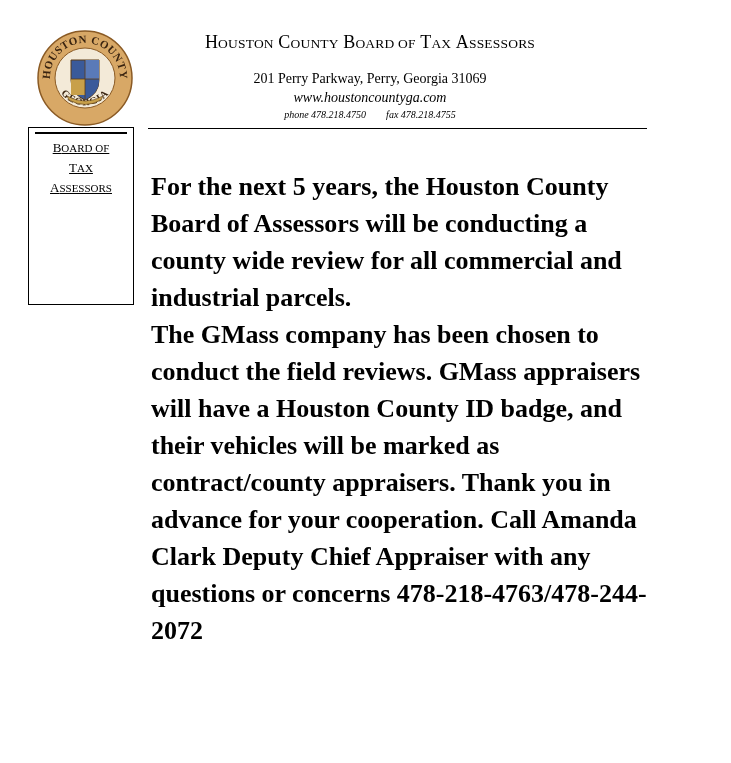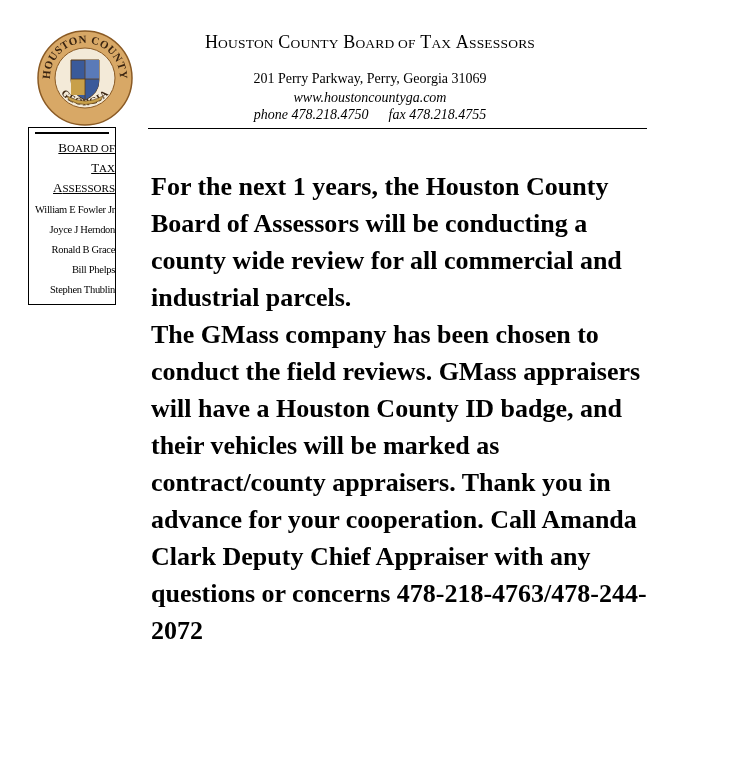--- a/index.html
+++ b/index.html
@@ -4,24 +4,24 @@
   <style>
     html, body { margin:0; padding:0; background:#ffffff; }
     body { width:731px; height:763px; position:relative; overflow:hidden; font-family:"Liberation Serif", "DejaVu Serif", serif; color:#000; }
     .seal { position:absolute; left:37px; top:30px; width:96px; height:96px; }
     .hdr { position:absolute; left:150px; top:32px; width:440px; text-align:center; }
     .hdr-title { font-size:17px; letter-spacing:0.2px; line-height:20px; white-space:nowrap;text-align:center; }
     .hdr-title .big { font-size:18px; }
     .hdr-title .sc { font-size:13.5px; }
     .hdr-addr { font-size:14px; line-height:19px; margin-top:15px; }
     .hdr-web { font-size:14px; font-style:italic; line-height:17px; margin-top:1px; }
-    .hdr-phone { font-size:14px; font-style:italic; line-height:17px; }
+    .hdr-phone { font-size:10px; font-style:italic; line-height:17px; }
     .hdr-phone span + span { margin-left:20px; }
     .rule { position:absolute; left:148px; top:128px; width:499px; height:0; border-top:1.5px solid #000; }
-    .board { position:absolute; left:28px; top:127px; width:88px; height:178px; border:1px solid #000; box-sizing:border-box; text-align:right; }
+    .board { position:absolute; left:28px; top:127px; width:106px; height:178px; border:1px solid #000; box-sizing:border-box; text-align:center; }
     .board .topbar { margin:4px 6px 0 6px; border-top:2px solid #000; }
     .board-title { font-size:13px; line-height:20px; text-decoration:underline; margin-top:4px; font-weight:normal; }
     .board-title .sc { font-size:11px; }
     .board-members { margin-top:2px; }
     .member { font-size:10.5px; line-height:20px; letter-spacing:-0.3px; white-space:nowrap; }
     .notice { position:absolute; left:151px; top:168px; width:500px; font-family:"Liberation Serif", "DejaVu Serif", serif; font-weight:bold; font-size:26px; line-height:37px; }
     .notice p { margin:0; }
   </style>
 </head>
 <body>
@@ -65,25 +65,18 @@
 
 <div class="rule"></div>
 
 <div class="board">
   <div class="topbar"></div>
   <div class="board-title">
     <div><span>B</span><span class="sc">OARD OF</span></div>
     <div><span>T</span><span class="sc">AX</span></div>
     <div><span>A</span><span class="sc">SSESSORS</span></div>
   </div>
-  <div class="board-members">
-    <div class="member">William E Fowler Jr</div>
-    <div class="member">Joyce J Herndon</div>
-    <div class="member">Ronald B Grace</div>
-    <div class="member">Bill Phelps</div>
-    <div class="member">Stephen Thublin</div>
-  </div>
 </div>
 
 <div class="notice">
-  <p>For the next 1 years, the Houston County Board of Assessors will be conducting a county wide review for all commercial and industrial parcels.</p>
+  <p>For the next 5 years, the Houston County Board of Assessors will be conducting a county wide review for all commercial and industrial parcels.</p>
   <p>The GMass company has been chosen to conduct the field reviews. GMass appraisers will have a Houston County ID badge, and their vehicles will be marked as contract/county appraisers. Thank you in advance for your cooperation. Call Amanda Clark Deputy Chief Appraiser with any questions or concerns 478-218-4763/478-244-2072</p>
 </div>
 
 </body></html>

